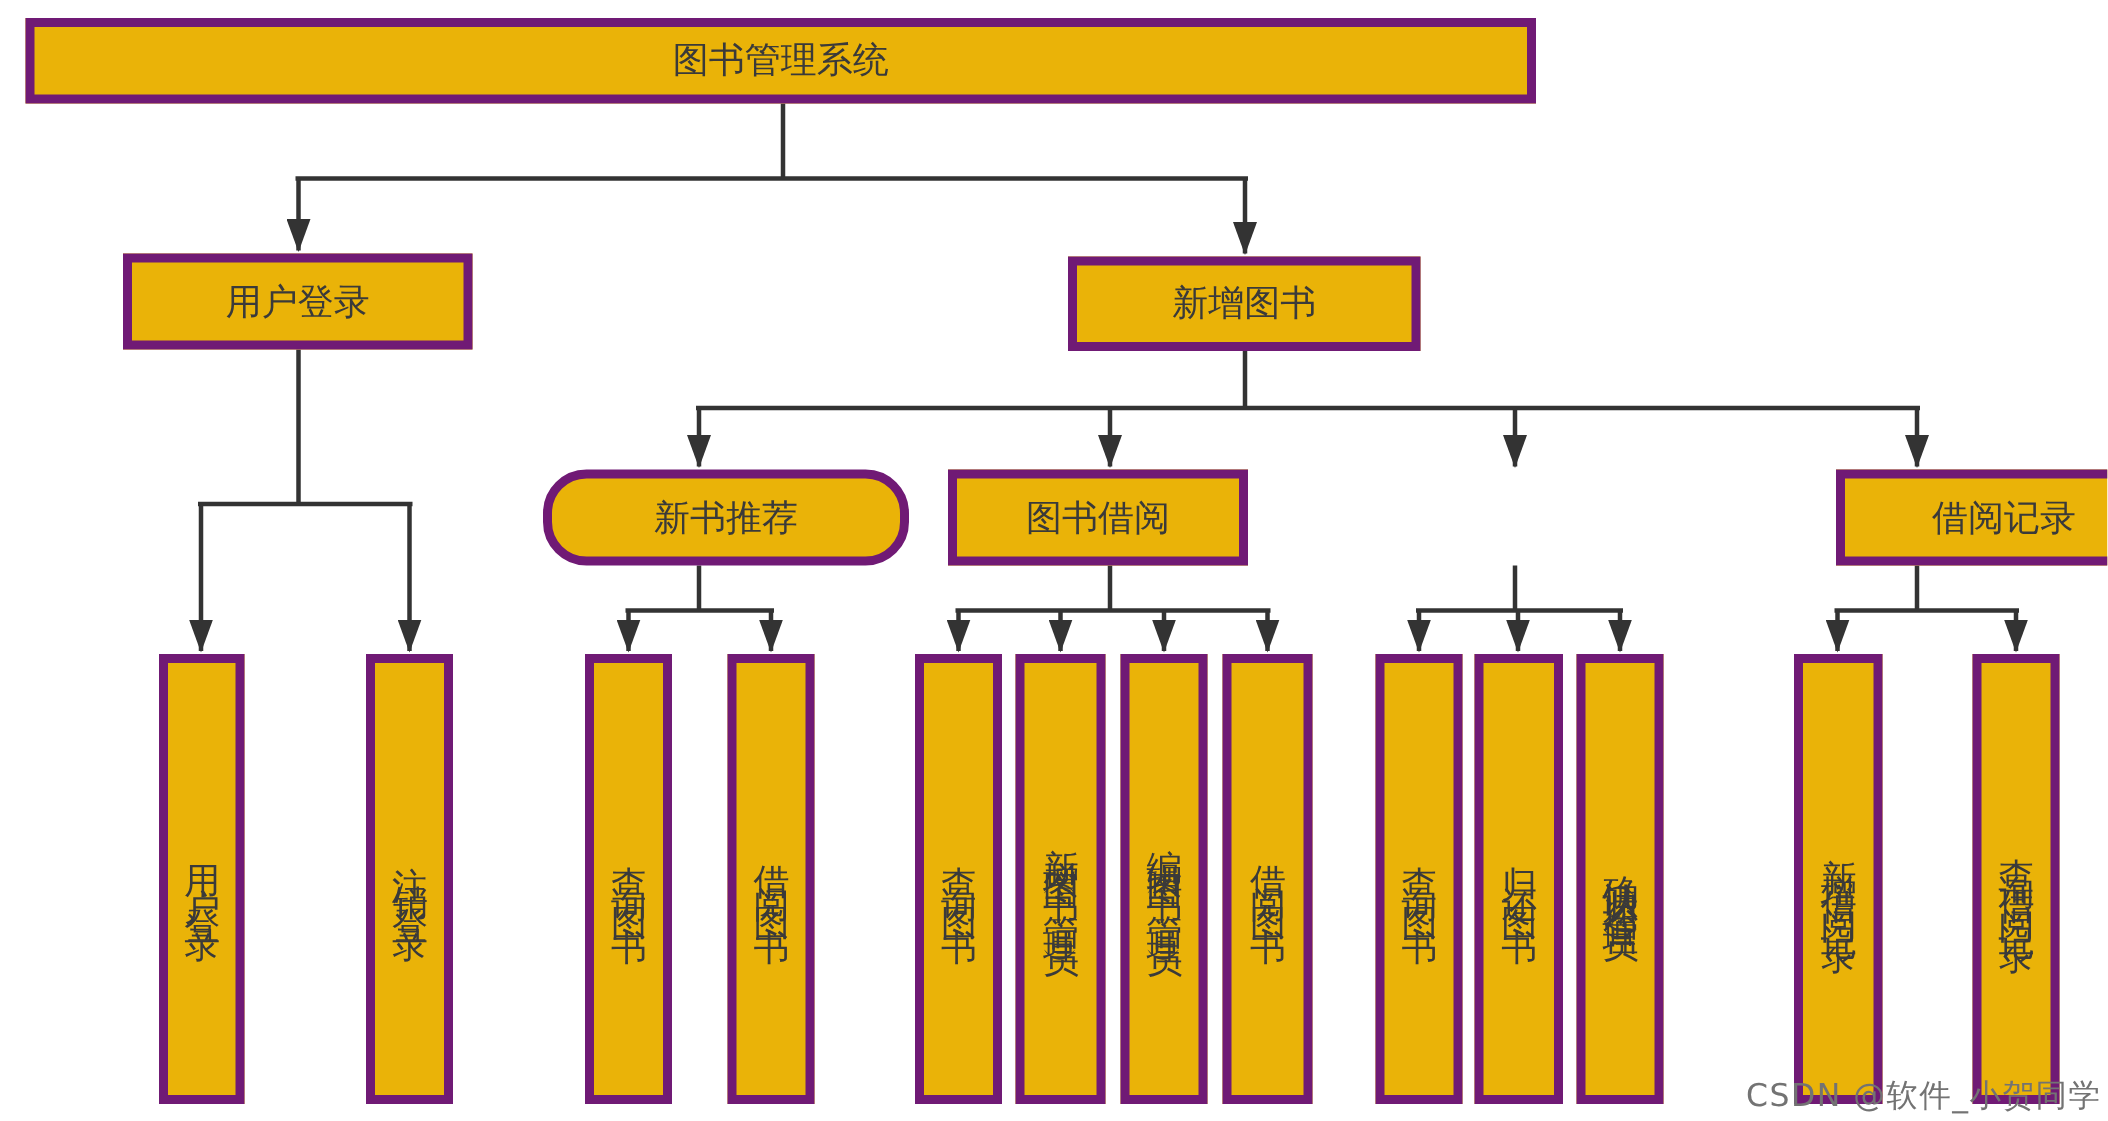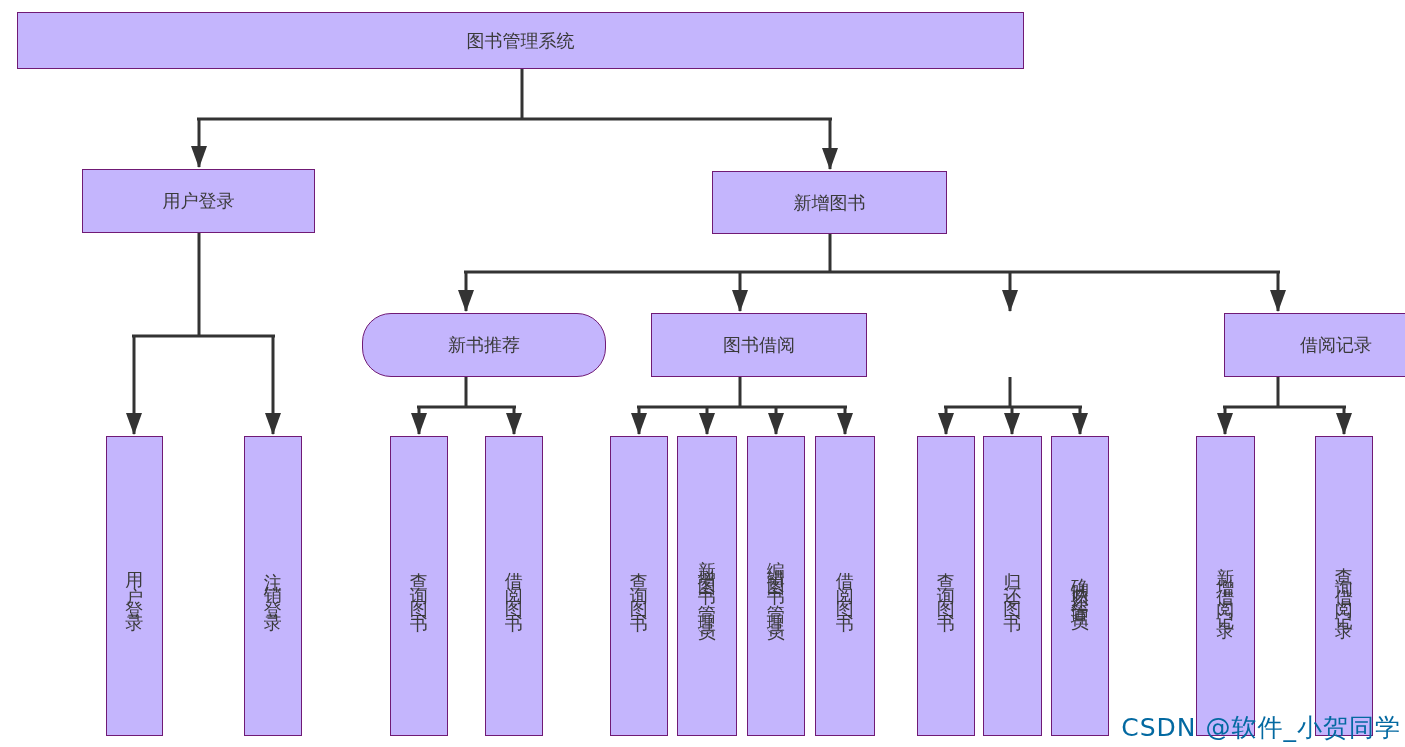--- a/index.html
+++ b/index.html
@@ -13,45 +13,45 @@
   }
   .connectors {
     position: absolute;
     left: 0; top: 0;
     width: 1405px; height: 747px;
     z-index: 1;
   }
   .node {
     position: absolute;
     box-sizing: border-box;
-    background: #c4b5fd;
-    border: 1px solid #701a75;
+    background: #eab308;
+    border: 6px solid #701a75;
     display: flex;
     align-items: center;
     justify-content: center;
     color: #3a3a3a;
-    font-size: 18px;
+    font-size: 24px;
     z-index: 2;
     text-align: center;
     line-height: 1.2;
   }
   .node.vert {
     writing-mode: vertical-rl;
     text-orientation: mixed;
   }
   .v4 { letter-spacing: 14px; }
   .v6 { letter-spacing: 11px; }
   .v8 { letter-spacing: 9px;  }
   .v9 { letter-spacing: 5px;  }
   .watermark {
     position: absolute;
     right: 4px;
     bottom: 3px;
-    font-size: 25px;
-    color: #0369a1;
+    font-size: 21px;
+    color: #737373;
     z-index: 3;
     white-space: nowrap;
     letter-spacing: 1px;
   }
 </style>
 </head>
 <body>
 
 <div class="canvas">
 
@@ -103,21 +103,21 @@
       <line x1="1344" y1="407" x2="1344" y2="434" marker-end="url(#ah)"></line>
     </g>
   </svg>
 
   <div class="node" style="left:17px; top:12px; width:1007px; height:57px;">图书管理系统</div>
 
   <div class="node" style="left:82px; top:169px; width:233px; height:64px;">用户登录</div>
   <div class="node" style="left:712px; top:171px; width:235px; height:63px;">新增图书</div>
 
   <div class="node" style="left:362px; top:313px; width:244px; height:64px;border-radius:29px;">新书推荐</div>
-  <div class="node" style="left:632px; top:313px; width:216px; height:64px;margin-left:19px;">图书借阅</div>
+  <div class="node" style="left:632px; top:313px; width:200px; height:64px;">图书借阅</div>
   <div class="node" style="left:1224px; top:313px; width:224px; height:64px;">借阅记录</div>
 
   <div class="node vert v4" style="left:106px; top:436px; width:57px; height:300px;">用户登录</div>
   <div class="node vert v4" style="left:244px; top:436px; width:58px; height:300px;">注销登录</div>
 
   <div class="node vert v4" style="left:390px; top:436px; width:58px; height:300px;">查询图书</div>
   <div class="node vert v4" style="left:485px; top:436px; width:58px; height:300px;">借阅图书</div>
 
   <div class="node vert v4" style="left:610px; top:436px; width:58px; height:300px;">查询图书</div>
   <div class="node vert v8" style="left:677px; top:436px; width:60px; height:300px;">新增图书（管理员）</div>

